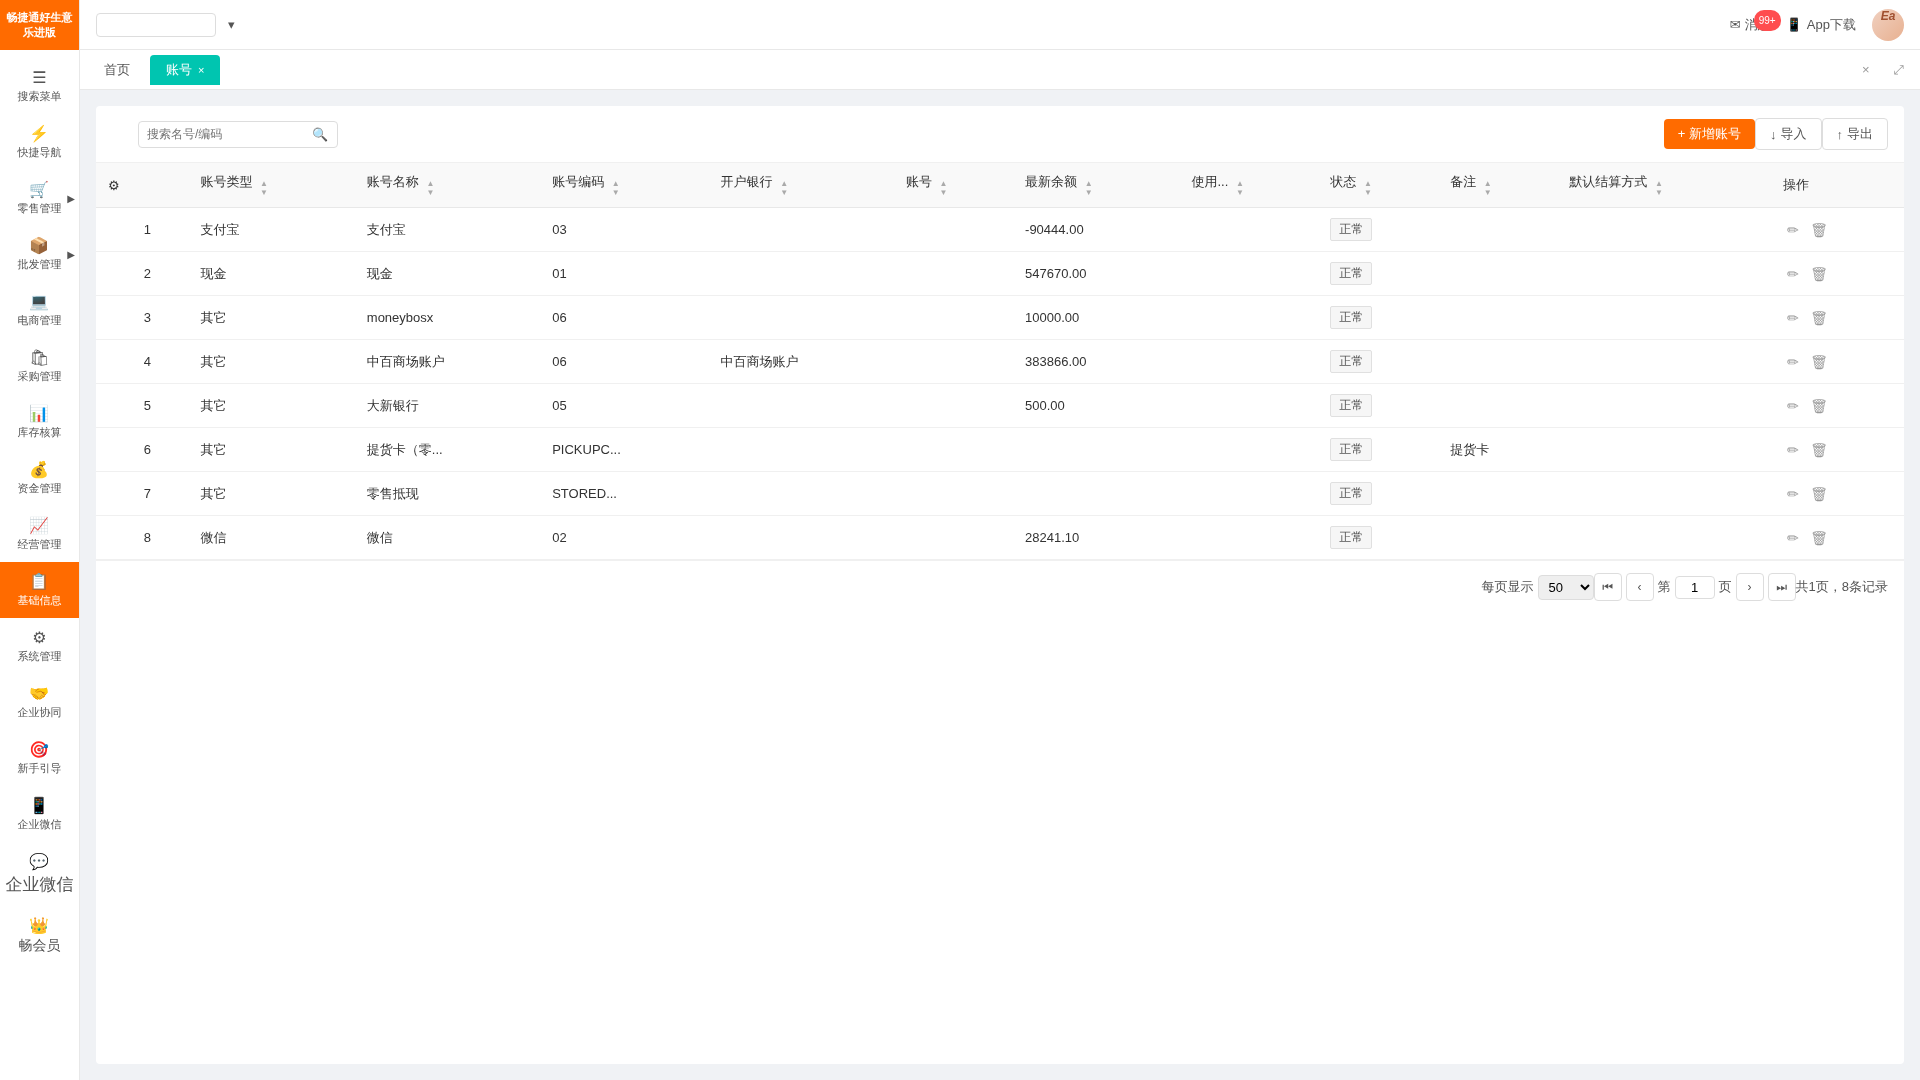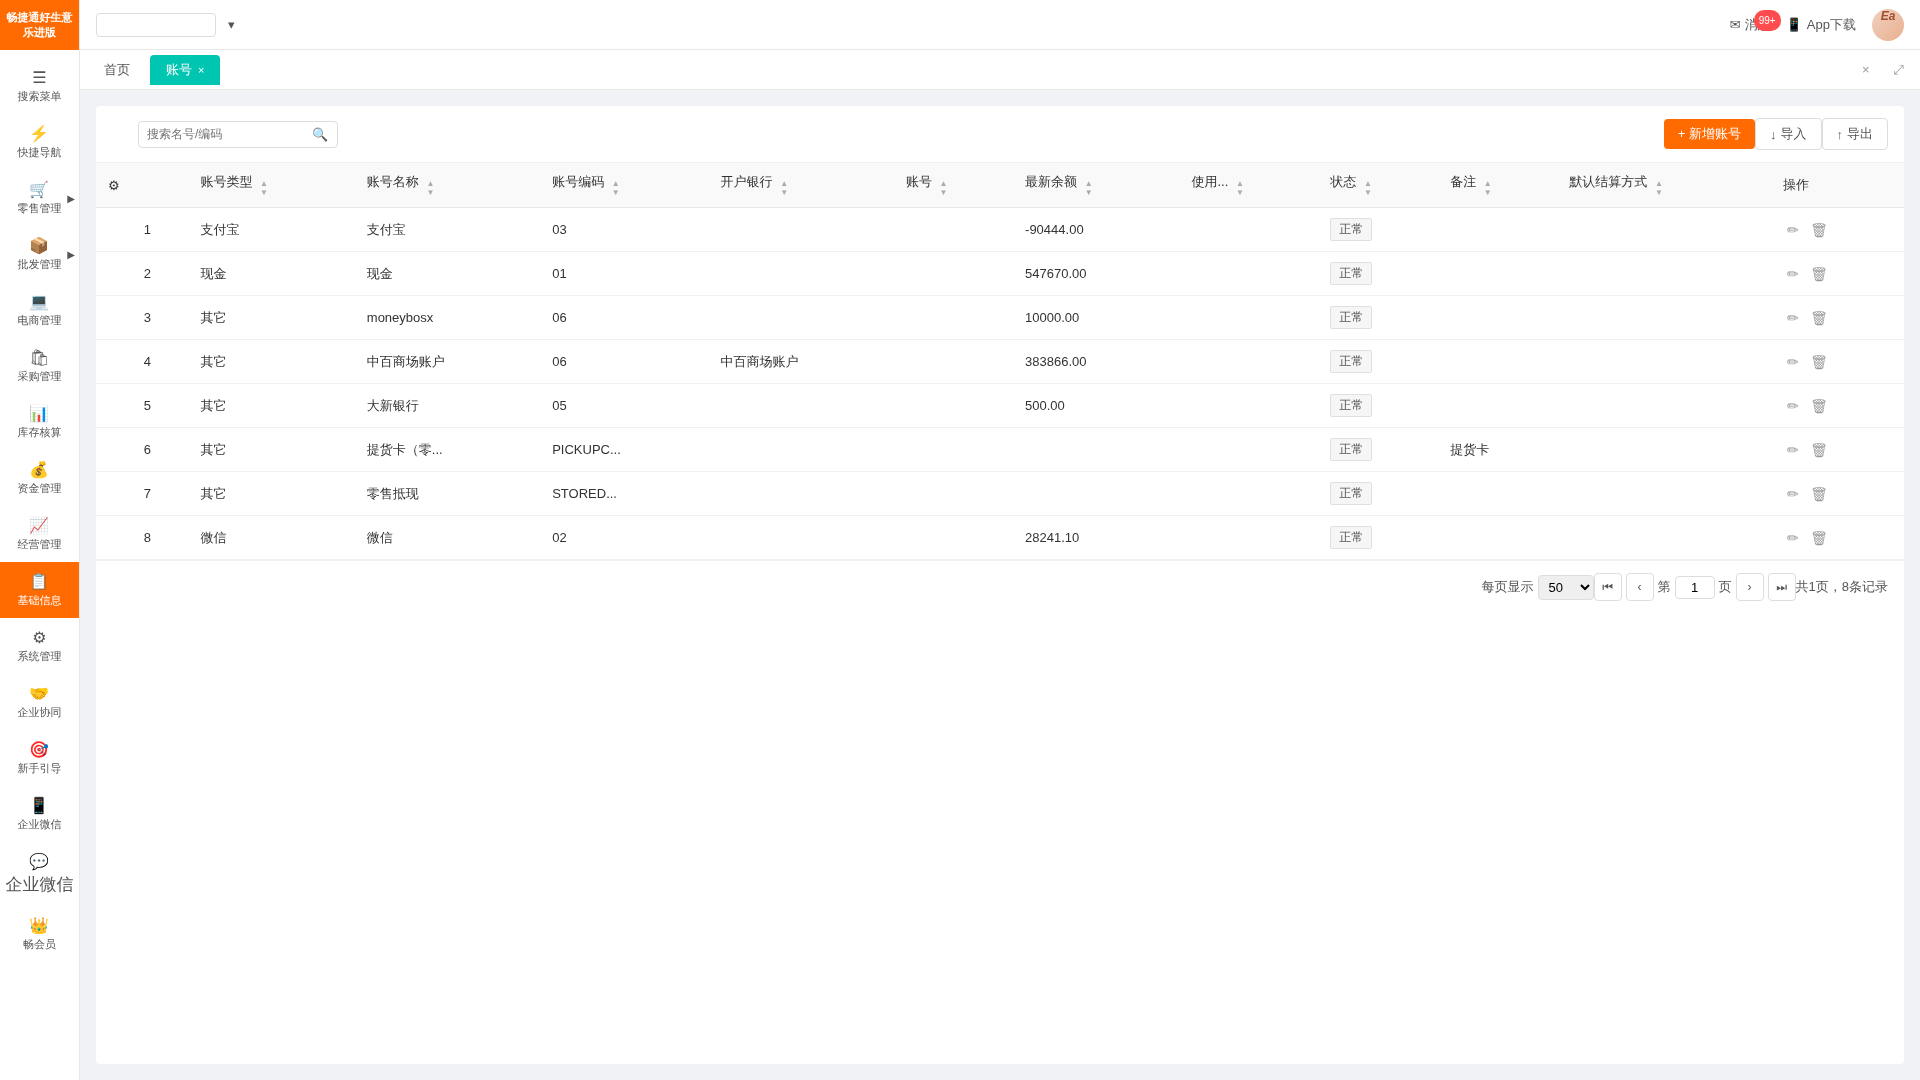--- a/index.html
+++ b/index.html
@@ -307,21 +307,21 @@
       <div class="sidebar-item">
         <span class="icon">📱</span>
       <span style="font-size:11px;text-align:center;">企业微信</span>
       </div>
       <div class="sidebar-item">
         <span class="icon">💬</span>
       <span style="font-size:17px;text-align:center;">企业微信</span>
       </div>
       <div class="sidebar-item">
         <span class="icon">👑</span>
-      <span style="font-size:11px;text-align:center;">畅会员</span>
+      <span style="font-size:14px;text-align:center;">畅会员</span>
       </div>
     </div>
 </div>
 
 <div class="main-area">
 
   <div class="topbar">
     <div class="topbar-left">
       <input class="topbar-search" type="text" value="" style="">
       <div class="topbar-dropdown">

